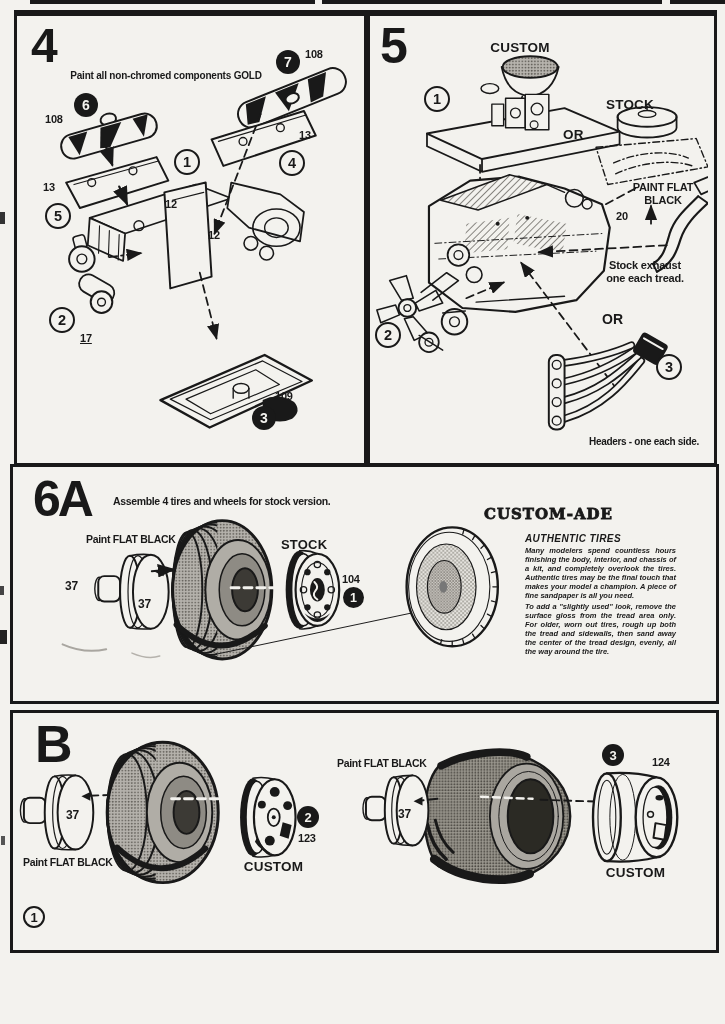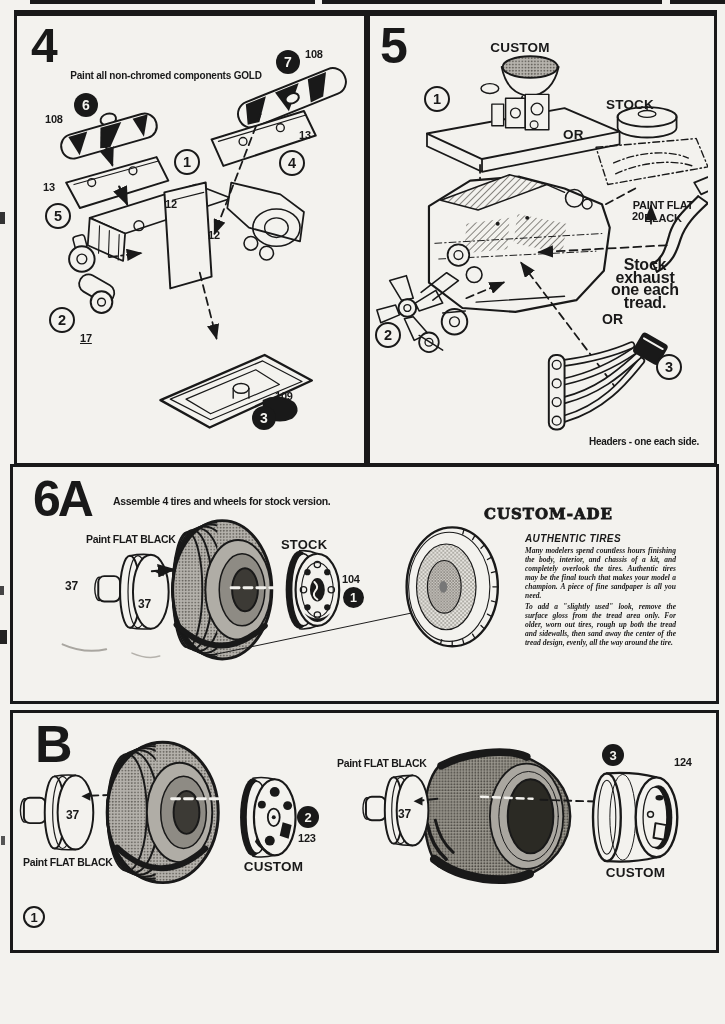--- a/index.html
+++ b/index.html
@@ -19,22 +19,22 @@
   .co{display:flex;align-items:center;justify-content:center;border-radius:50%;font-weight:bold;box-sizing:border-box;}
   .o{border:2.6px solid var(--ink);background:var(--paper);}
   .f{background:var(--ink);color:#f4f3ef;}
   .s26{width:26px;height:26px;font-size:14.5px;}
   .s24{width:24px;height:24px;font-size:14px;}
   .s22{width:22px;height:22px;font-size:13px;}
   .s21{width:21px;height:21px;font-size:12.5px;}
   .adtitle{font-family:"DejaVu Serif",serif;font-weight:bold;font-size:15px;letter-spacing:1px;-webkit-text-stroke:0.8px var(--ink);text-align:center;}
   .adsub{font-weight:bold;font-style:italic;font-size:10px;letter-spacing:0.4px;}
   .adbody{font-weight:bold;font-style:italic;font-size:7.5px;line-height:9px;text-align:justify;}
-  .adbody p{margin:0 12px 2px 0;font-family:Liberation Serif, serif;}
-  .note2{font-weight:bold;font-size:16px;letter-spacing:-0.2px;text-align:center;line-height:12.5px;}
+  .adbody p{margin:0 12px 2px 0;}
+  .note2{font-weight:bold;font-size:11px;letter-spacing:-0.2px;text-align:center;line-height:12.5px;}
   .fnote{font-weight:bold;font-size:11.5px;letter-spacing:-0.15px;white-space:nowrap;}
   .art{position:absolute;background:var(--ink);}
 </style>
 </head>
 <body>
 
 <div class="sheet">
 
   <div class="art" style="left:30px;top:0;width:285px;height:4px;"></div>
   <div class="art" style="left:322px;top:0;width:340px;height:4px;"></div>
@@ -230,25 +230,25 @@
           <rect x="270" y="327" width="30" height="24" rx="4" fill="#191919" stroke="none"></rect>
           <path d="M274,333 L296,333" stroke="#f3f2ee" stroke-width="2"></path>
         </g>
       </g>
     </svg>
     <div class="abs stepnum" style="left:10px;top:8px;font-size:50px;">5</div>
     <div class="abs blb" style="left:100px;top:24px;width:100px;text-align:center;font-size:13.5px;">CUSTOM</div>
     <div class="abs co o s26" style="left:54px;top:70px;">1</div>
     <div class="abs blb" style="left:215px;top:81px;width:90px;text-align:center;font-size:13.5px;">STOCK</div>
     <div class="abs blb" style="left:193px;top:111px;font-size:13.5px;">OR</div>
-    <div class="abs note2" style="left:248px;top:183px;width:90px;font-size:11px;">
+    <div class="abs note2" style="left:248px;top:165px;width:90px;font-size:11px;">
       <div>PAINT FLAT</div>
       <div>BLACK</div>
     </div>
-    <div class="abs pn" style="left:262px;top:194px;">20</div>
+    <div class="abs pn" style="left:246px;top:194px;">20</div>
     <div class="abs note2" style="left:229px;top:243px;width:92px;">
       <div>Stock exhaust</div>
       <div>one each tread.</div>
     </div>
     <div class="abs co o s26" style="left:5px;top:306px;">2</div>
     <div class="abs blb" style="left:232px;top:295px;font-size:14px;">OR</div>
     <div class="abs co o s26" style="left:286px;top:338px;">3</div>
     <div class="abs sm" style="left:175px;top:420px;font-size:10px;padding-left:44px;">Headers - one each side.</div>
   </section>
 
@@ -435,18 +435,18 @@
     </svg>
     <div class="abs stepnum" style="left:22px;top:8px;font-size:52px;">B</div>
     <div class="abs pn" style="left:53px;top:95px;font-size:12px;">37</div>
     <div class="abs sm" style="left:10px;top:143px;">Paint FLAT BLACK</div>
     <div class="abs co f s22" style="left:284px;top:93px;">2</div>
     <div class="abs pn" style="left:285px;top:119px;">123</div>
     <div class="abs blb" style="left:218px;top:146px;width:85px;text-align:center;font-size:13.5px;">CUSTOM</div>
     <div class="abs sm" style="left:324px;top:44px;">Paint FLAT BLACK</div>
     <div class="abs pn" style="left:385px;top:94px;font-size:12px;">37</div>
     <div class="abs co f s22" style="left:589px;top:31px;">3</div>
-    <div class="abs pn" style="left:661px;top:43px;">124</div>
+    <div class="abs pn" style="left:639px;top:43px;">124</div>
     <div class="abs blb" style="left:580px;top:152px;width:85px;text-align:center;font-size:13.5px;">CUSTOM</div>
     <div class="abs co o s22" style="left:10px;top:193px;">1</div>
   </section>
 
 </div>
 
 </body></html>

